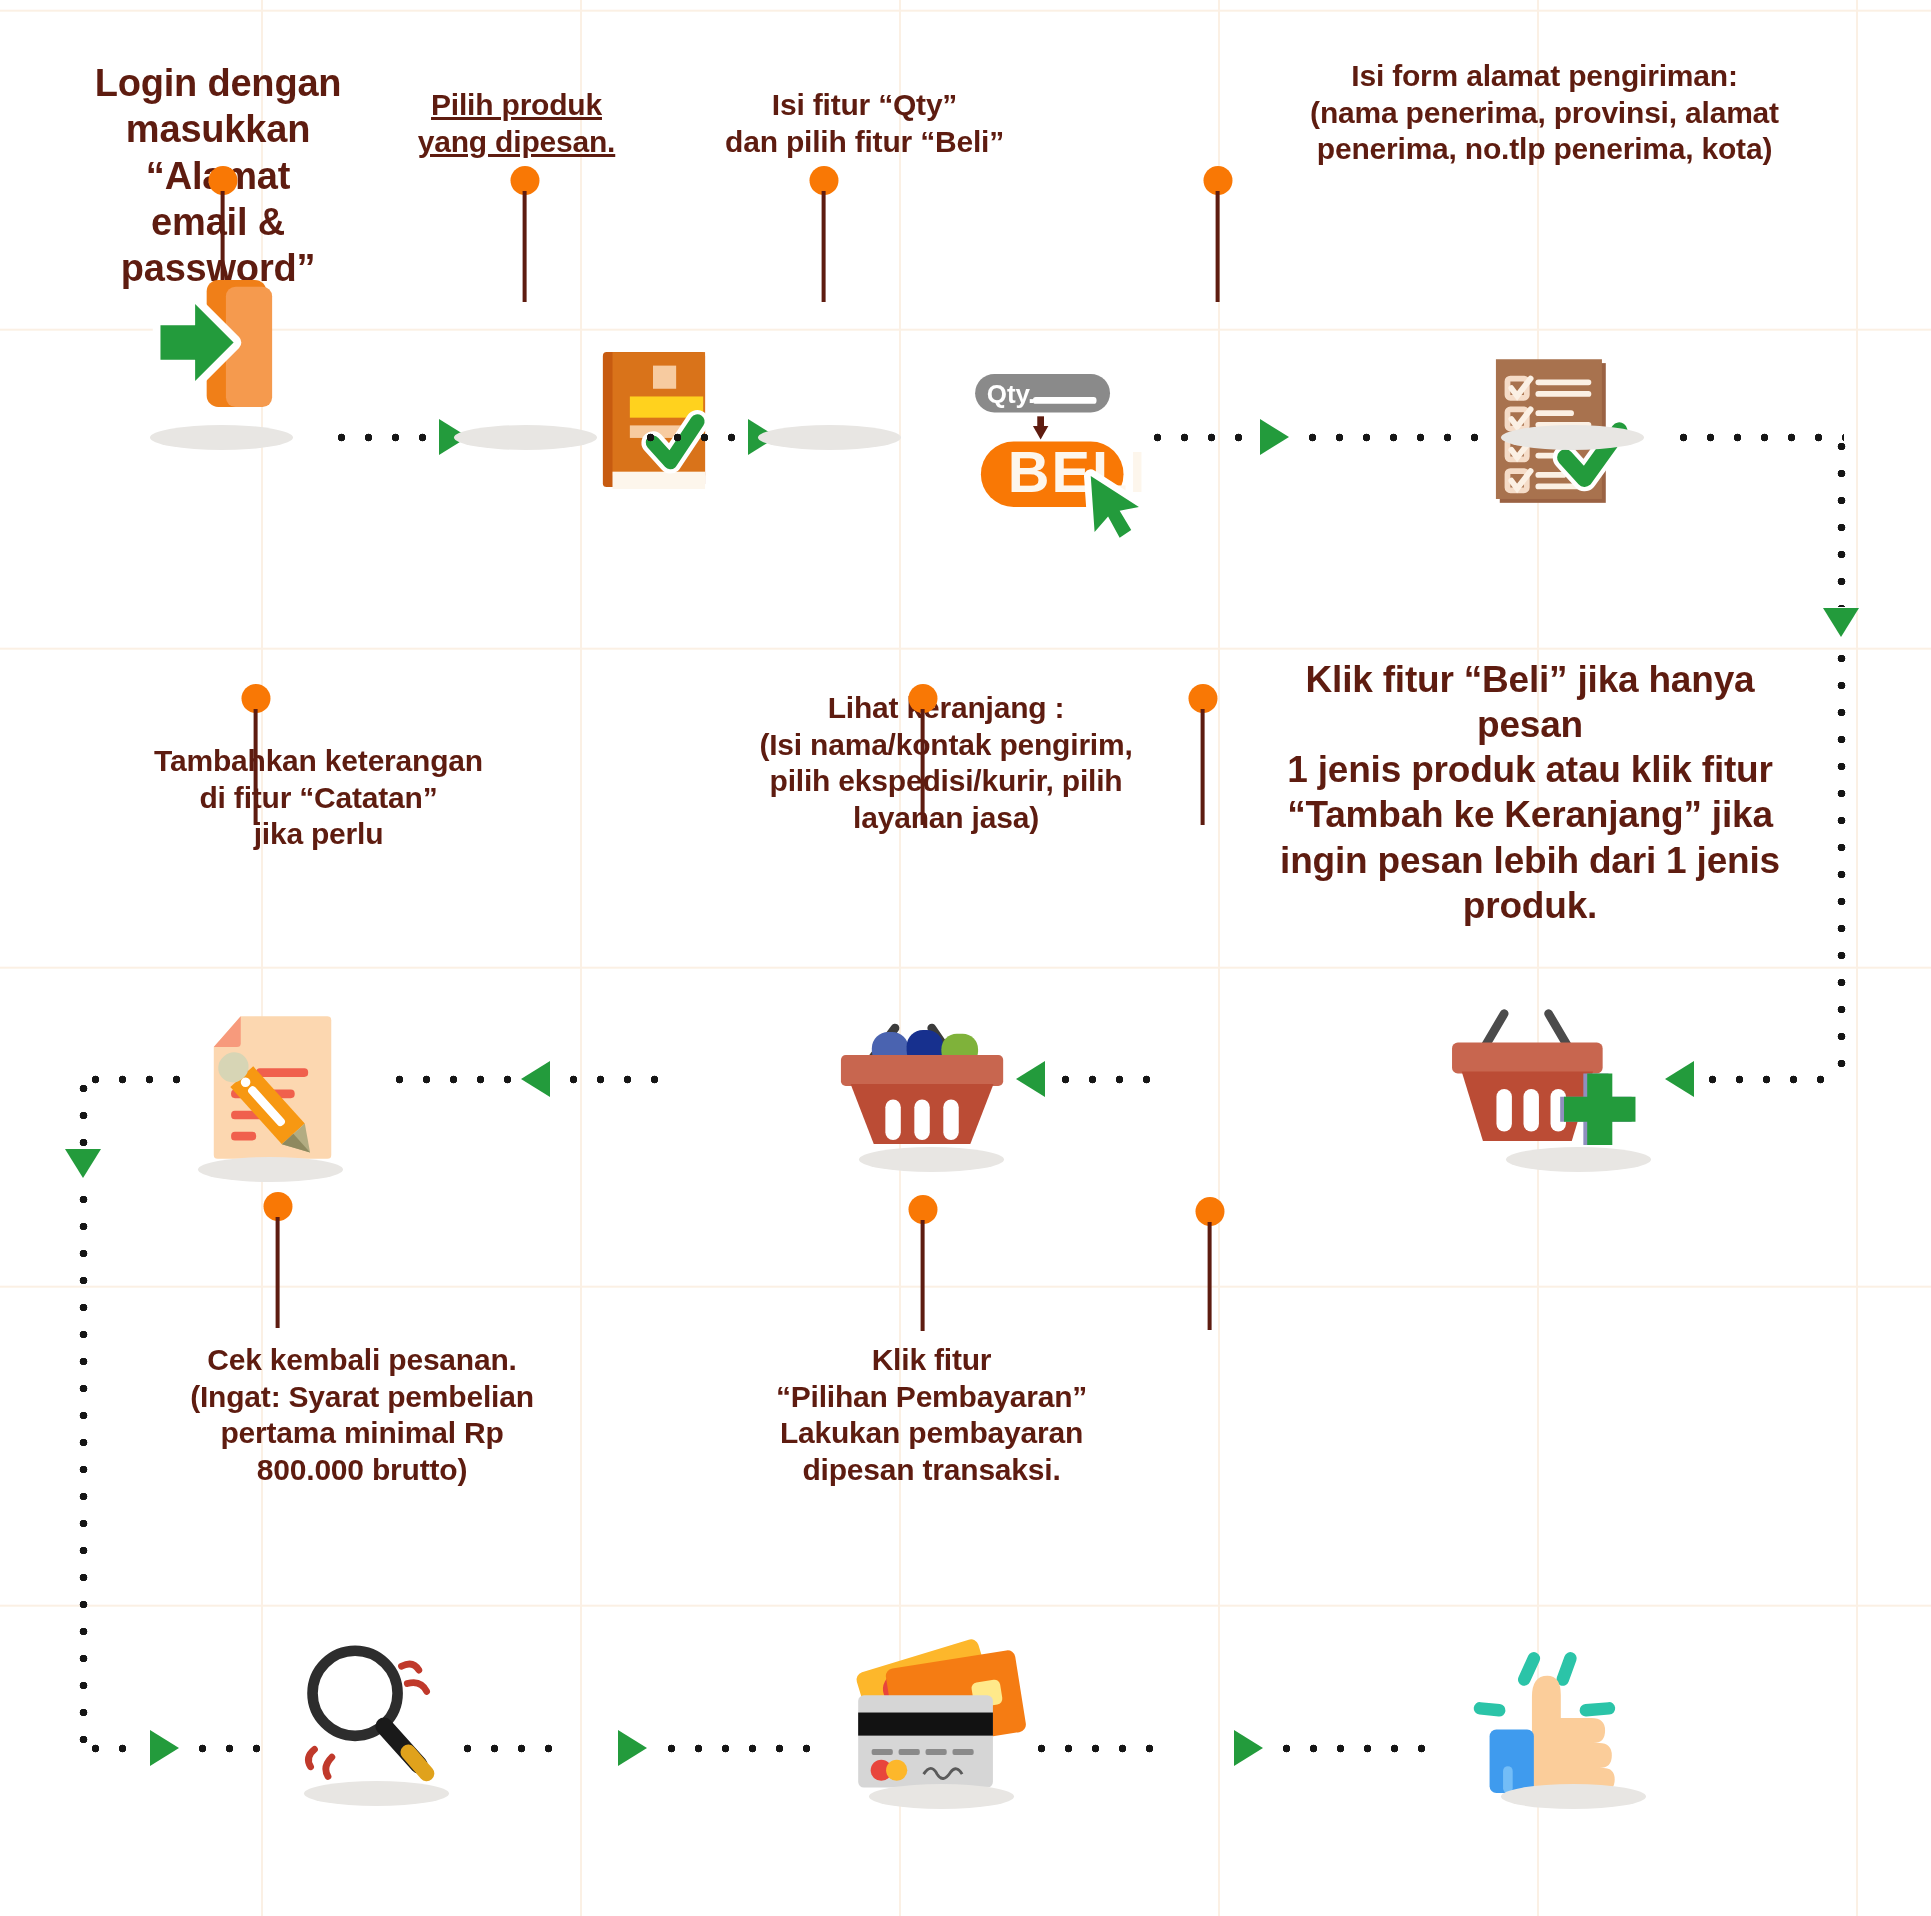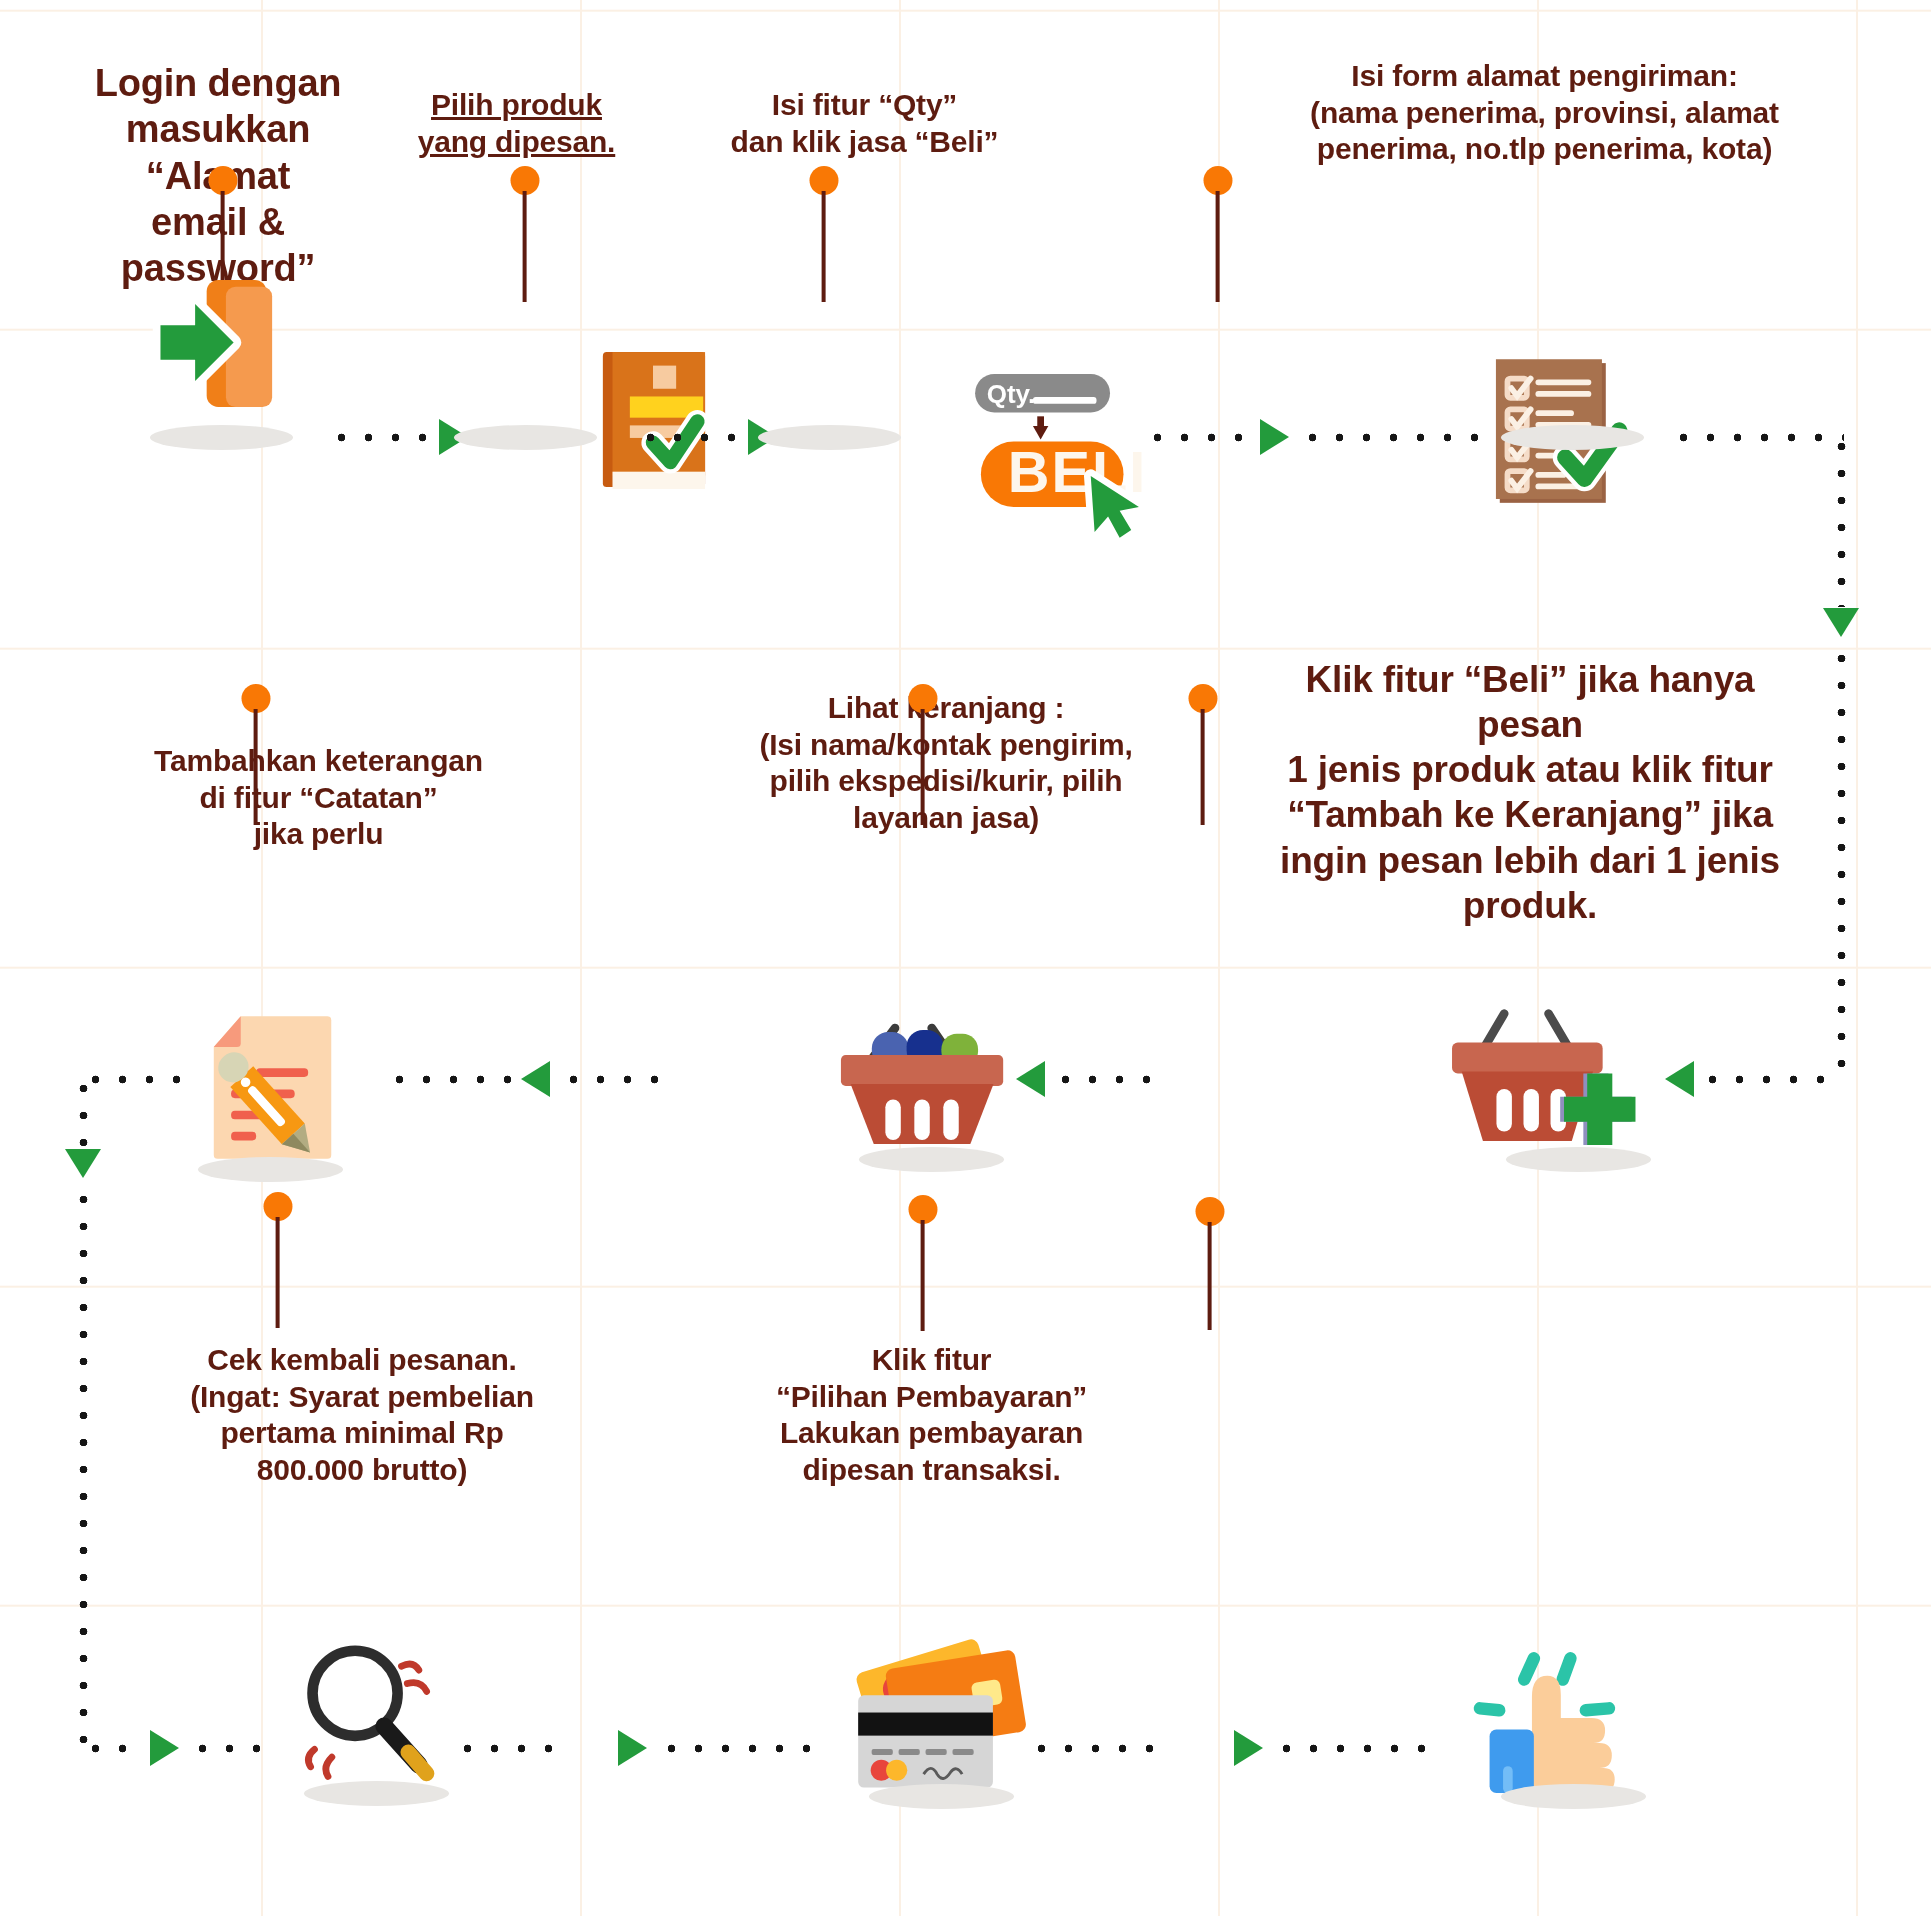--- a/index.html
+++ b/index.html
@@ -117,21 +117,21 @@
       <path d="M56 96 l18 20 28 -42" fill="none" stroke="#239b3c" stroke-width="15" stroke-linecap="round" stroke-linejoin="round"></path>
     </svg>
   </div>
   <div class="shadow" style="left:454px;top:425px;width:143px;"></div>
 
   <div class="dotline" style="left:637px;top:433px;width:106px;"></div>
   <div class="tri right" style="left:748px;top:419px;"></div>
   <div class="dotline" style="left:787px;top:433px;width:116px;"></div>
 
   <div class="caption" style="left:705px;top:87px;width:319px;font-size:30px;">Isi fitur “Qty”
-dan klik jasa “Beli”</div>
+dan pilih fitur “Beli”</div>
   <div class="pin" style="left:809px;top:166px;width:29px;">
     <div class="dot"></div>
     <div class="stem" style="height:111px;"></div>
   </div>
   <div class="node" style="left:973px;top:372px;">
     <svg width="169" height="159" viewBox="0 0 175 165">
       <rect x="2" y="2" width="140" height="40" rx="20" fill="#8a8a8a"></rect>
       <text x="14" y="32" font-family="Liberation Sans, sans-serif" font-size="27" font-weight="bold" fill="#ffffff">Qty.</text>
       <rect x="62" y="26" width="66" height="7" rx="3" fill="#ffffff"></rect>
       <path d="M70 46 v12" stroke="#5e1c10" stroke-width="7"></path>

